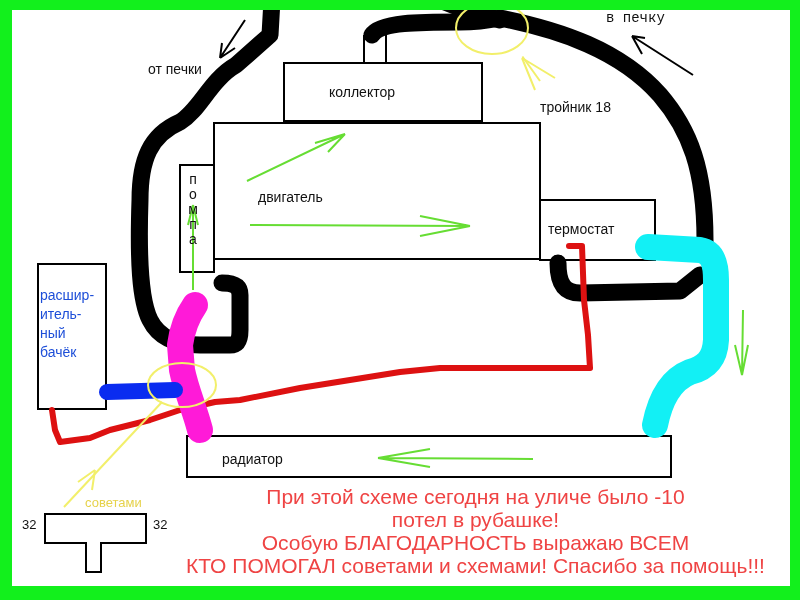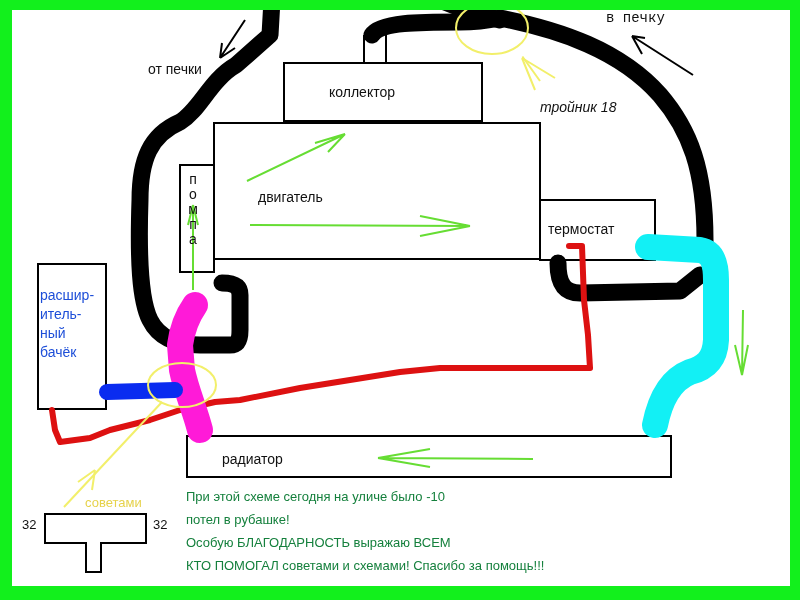--- a/index.html
+++ b/index.html
@@ -6,21 +6,21 @@
   #stage{position:relative;width:800px;height:600px;overflow:hidden;background:#ffffff;font-family:"Liberation Sans",sans-serif;}
   #frame-top{position:absolute;left:0;top:0;width:800px;height:10px;background:#12f01c;}
   #frame-left{position:absolute;left:0;top:0;width:12px;height:600px;background:#12f01c;}
   #frame-right{position:absolute;right:0;top:0;width:10px;height:600px;background:#12f01c;}
   #frame-bottom{position:absolute;left:0;bottom:0;width:800px;height:14px;background:#12f01c;}
   svg{position:absolute;left:0;top:0;}
   .box{position:absolute;border:2px solid #000;background:#fff;box-sizing:border-box;}
   .lbl{position:absolute;font-size:14px;color:#111;white-space:nowrap;line-height:1;}
   .vlbl{position:absolute;font-size:14px;color:#111;line-height:15px;text-align:center;width:14px;}
   .multi{position:absolute;font-size:14px;color:#1d4ed8;line-height:19px;}
-  #note{position:absolute;left:186px;top:485px;font-size:13px;line-height:23px;color:#15803d;}
+  #note{position:absolute;left:186px;top:485px;font-size:21px;line-height:23px;color:#ef4444;text-align:center;}
   #note div{white-space:nowrap;}
 </style>
 </head>
 <body>
 
 <div id="stage">
 
   <div class="box" style="left:283px;top:62px;width:200px;height:60px;"></div>
   <div class="box" style="left:213px;top:122px;width:328px;height:138px;"></div>
   <div class="box" style="left:179px;top:164px;width:36px;height:109px;"></div>
@@ -82,21 +82,21 @@
 
   <div class="multi" style="left:40px;top:286px;">
     <div>расшир-</div>
     <div>итель-</div>
     <div>ный</div>
     <div>бачёк</div>
   </div>
 
   <span class="lbl" style="left:148px;top:62px;">от печки</span>
   <span class="lbl" style="left:606px;top:11px;font-family:Liberation Mono, monospace;">в печку</span>
-  <span class="lbl" style="left:540px;top:100px;font-style:italic;">тройник 18</span>
+  <span class="lbl" style="left:540px;top:100px;">тройник 18</span>
   <span class="lbl" style="left:85px;top:496px;color:#e6d24a;font-size:13px;">советами</span>
 
   <span class="lbl" style="left:22px;top:518px;font-size:13px;">32</span>
   <span class="lbl" style="left:153px;top:518px;font-size:13px;">32</span>
   <span class="lbl" style="left:83px;top:607px;font-size:13px;">15</span>
 
   <div id="note">
     <div>При этой схеме сегодня на уличе было -10</div>
     <div>потел в рубашке!</div>
     <div>Особую БЛАГОДАРНОСТЬ выражаю ВСЕМ</div>

